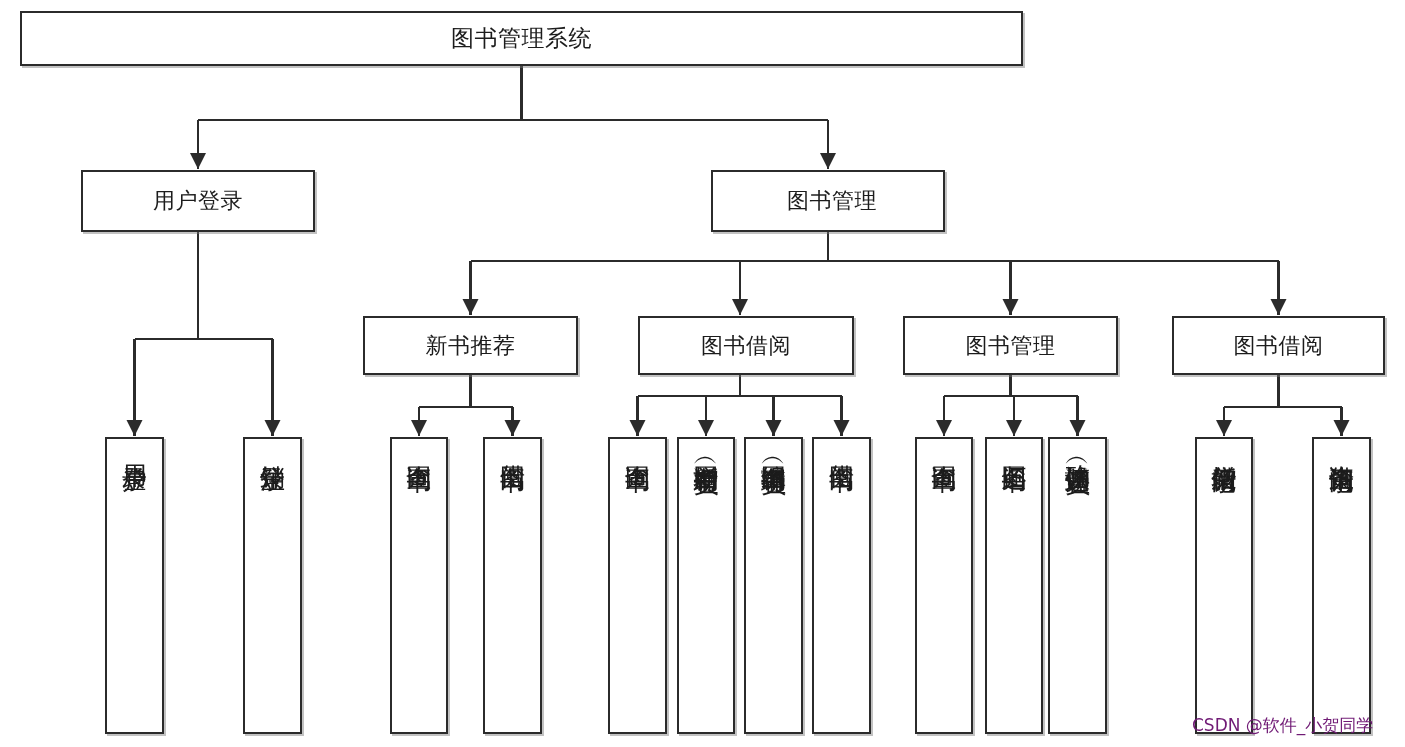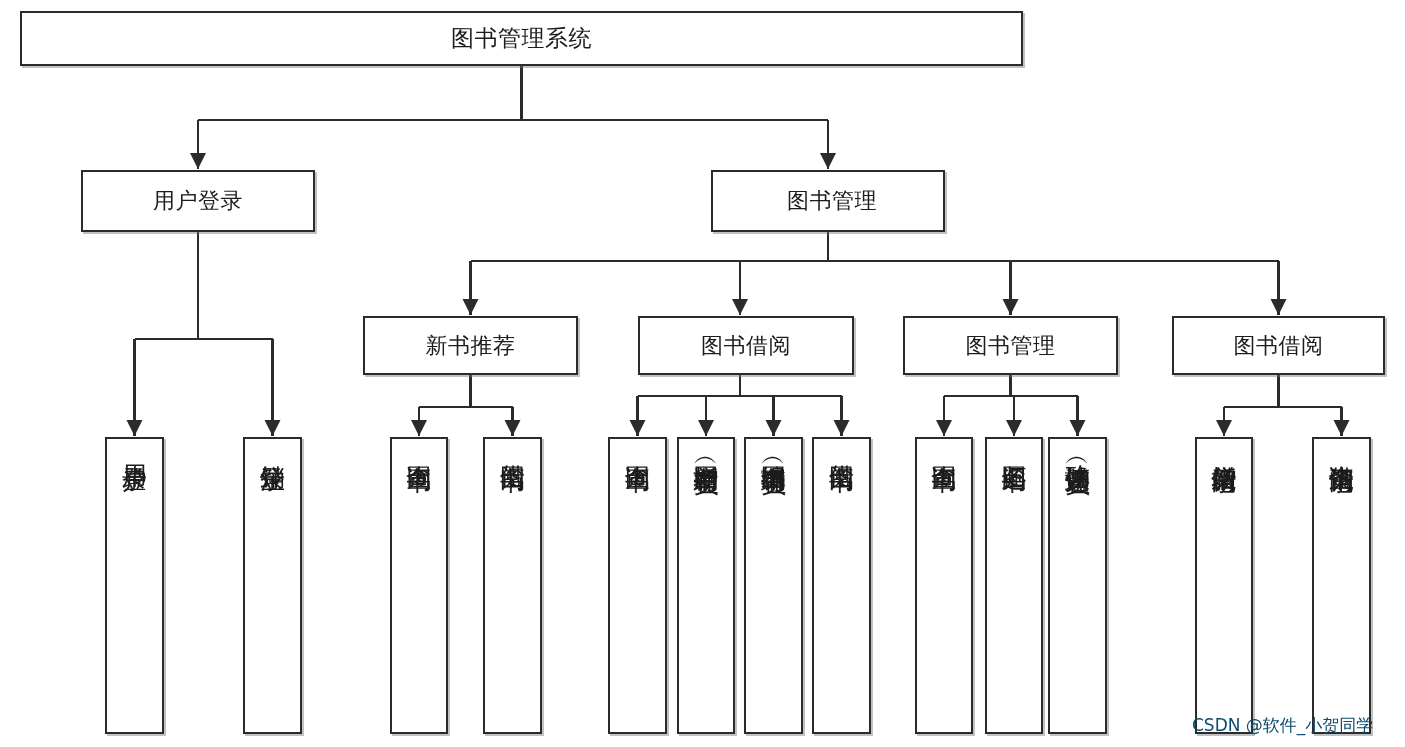--- a/index.html
+++ b/index.html
@@ -59,21 +59,21 @@
     text-orientation: upright;
     font-size: 25px;
     letter-spacing: 1px;
     line-height: 1;
   }
   .node.vert.tall .label {
     font-size: 25px;
   }
   .watermark {
     position: absolute;
-    color: #0c4a6e;
+    color: #701a75;
     font-size: 17px;
     white-space: nowrap;
     z-index: 6;
     font-family: "DejaVu Sans", "Liberation Sans", sans-serif;
   }
 </style>
 </head>
 <body>
 
 <div id="canvas">

